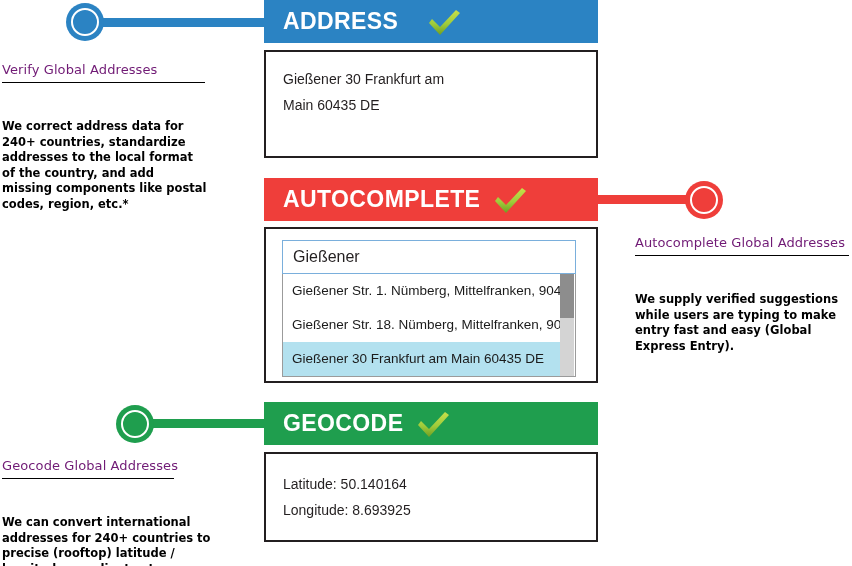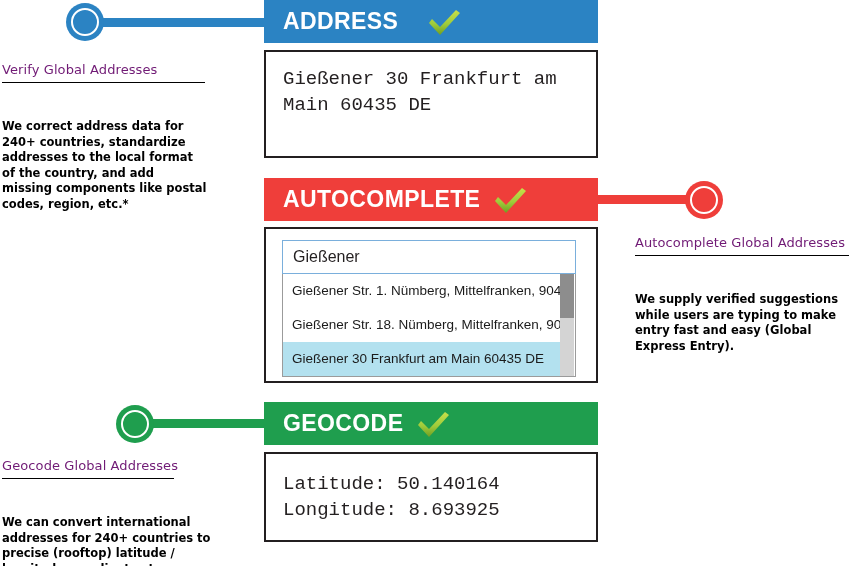--- a/index.html
+++ b/index.html
@@ -67,23 +67,23 @@
     top: 1px;
   }
   .panel-body {
     position: absolute;
     background: #ffffff;
     border: 2px solid #231f20;
     box-sizing: border-box;
   }
   .panel-body .line {
     color: #231f20;
-    font-size: 19px;
+    font-size: 14px;
     line-height: 26px;
-    font-family: Liberation Mono, monospace;
+    font-family: Liberation Sans, sans-serif;
   }
 
   
   #address-header { left: 264px; top: 0px; width: 334px; height: 43px; background: #2b83c3; gap: 16px; }
   #address-body   { left: 264px; top: 50px; width: 334px; height: 108px; }
   #address-body .inner { padding: 14px 0 0 17px; }
 
   
   #autocomplete-header { left: 264px; top: 178px; width: 334px; height: 43px; background: #ef3e3a; align-items: center; }
   #autocomplete-body   { left: 264px; top: 227px; width: 334px; height: 156px; padding-left: 43px; }

